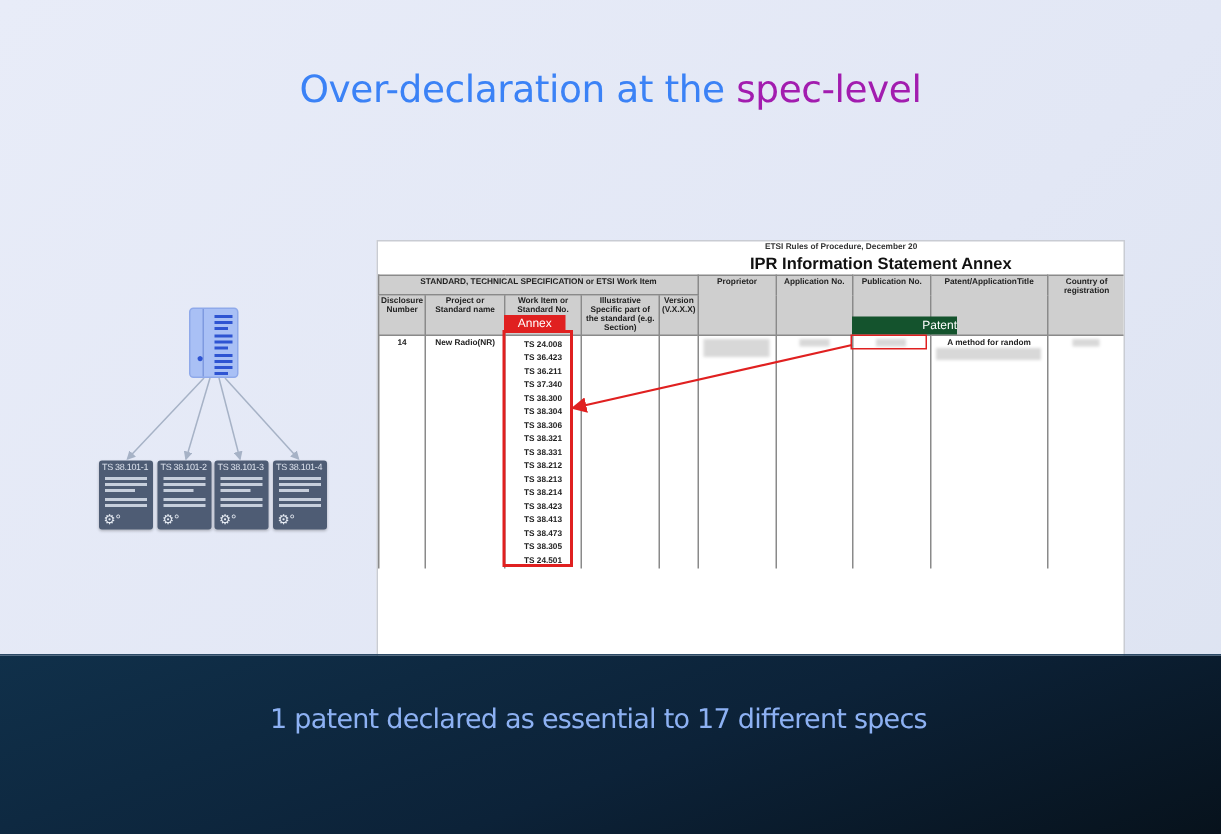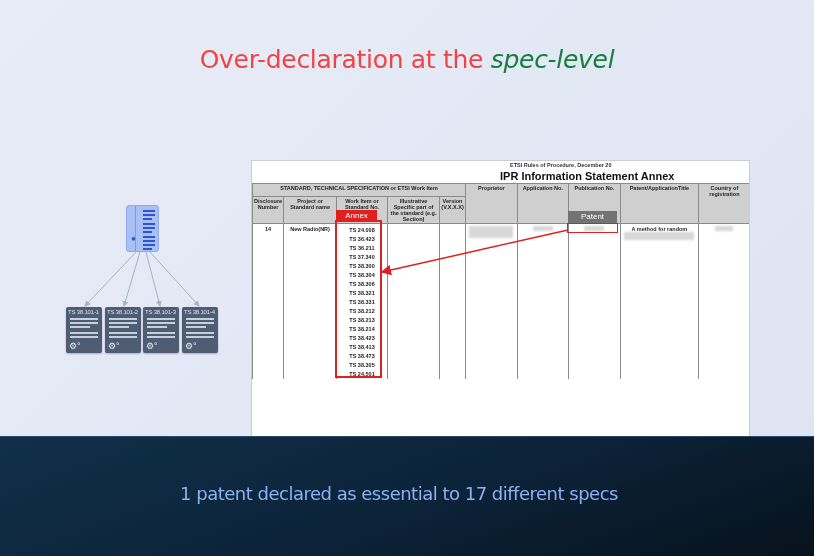--- a/index.html
+++ b/index.html
@@ -7,22 +7,22 @@
   body {
     font-family: "Liberation Sans", sans-serif;
     position: relative;
     background: linear-gradient(135deg, #e8ecf8 0%, #e2e7f5 60%, #dde3f1 100%);
   }
   .slide-top { position: absolute; left: 0; top: 0; width: 814px; height: 436px; }
   .title {
     position: absolute; left: 0; top: 45px; width: 814px; text-align: center;
     font-family: "DejaVu Sans", sans-serif; font-size: 25px; letter-spacing: -0.3px;
   }
-  .title .blue { color: #ef4444; }
-  .title .dark { color: #15803d; font-style: italic; }
+  .title .blue { color: #3b82f6; }
+  .title .dark { color: #a21caf; }
   .subtitle {
     position: absolute; left: 0; top: 91px; width: 814px; text-align: center;
     font-family: "DejaVu Sans", sans-serif; font-size: 18px; color: #3a4760; letter-spacing: -0.2px;
   }
   
   .diagram { position: absolute; left: 60px; top: 195px; width: 165px; height: 170px; }
   .main-doc {
     position: absolute; left: 66px; top: 10px; width: 33px; height: 47px;
     background: #a9c0f5; border-radius: 3px; border: 1px solid #8fa9ea;
   }
@@ -61,35 +61,35 @@
   .blurred { display: inline-block; background: #d8d8d8; filter: blur(1px); height: 5px; }
   .specs-box {
     position: absolute; left: 335px; top: 220px; width: 47px; height: 158px;
     border: 2px solid #e02020;
   }
   .specs-tag {
     position: absolute; left: 336px; top: 210px; width: 41px; height: 12px; background: #e02020;
     color: #fff; font-size: 8px; text-align: center; line-height: 12px;
   }
   .patent-tag {
-    position: absolute; left: 568px; top: 211px; width: 49px; height: 12px; background: #737373;
-    color: #fff; font-size: 8px; text-align: center; line-height: 12px;
+    position: absolute; left: 568px; top: 211px; width: 70px; height: 12px; background: #14532d;
+    color: #fff; font-size: 8px; text-align: right; line-height: 12px;
   }
   .patent-box {
     position: absolute; left: 567px; top: 223px; width: 51px; height: 10px; border: 1.5px solid #e02020;
   }
   svg.red-arrow { position: absolute; left: 0; top: 0; pointer-events: none; }
   
   .band {
     position: absolute; left: 0; top: 436px; width: 814px; height: 120px;
     background: linear-gradient(160deg, #10304a 0%, #0c2238 55%, #07121c 100%);
     border-top: 1px solid #2c4a66;
   }
   .band-text {
-    position: absolute; left: 0; top: 46px; width: 798px; text-align: center;
+    position: absolute; left: 0; top: 32px; width: 798px; text-align: center;
     font-family: "DejaVu Sans", sans-serif; font-size: 18px; color: #8db1f3; letter-spacing: -0.5px;
   }
 </style>
 </head>
 <body>
 
 <div class="slide-top">
   <div class="title">
     <span class="blue">Over-declaration at the</span>
     <span class="dark">spec-level</span>

